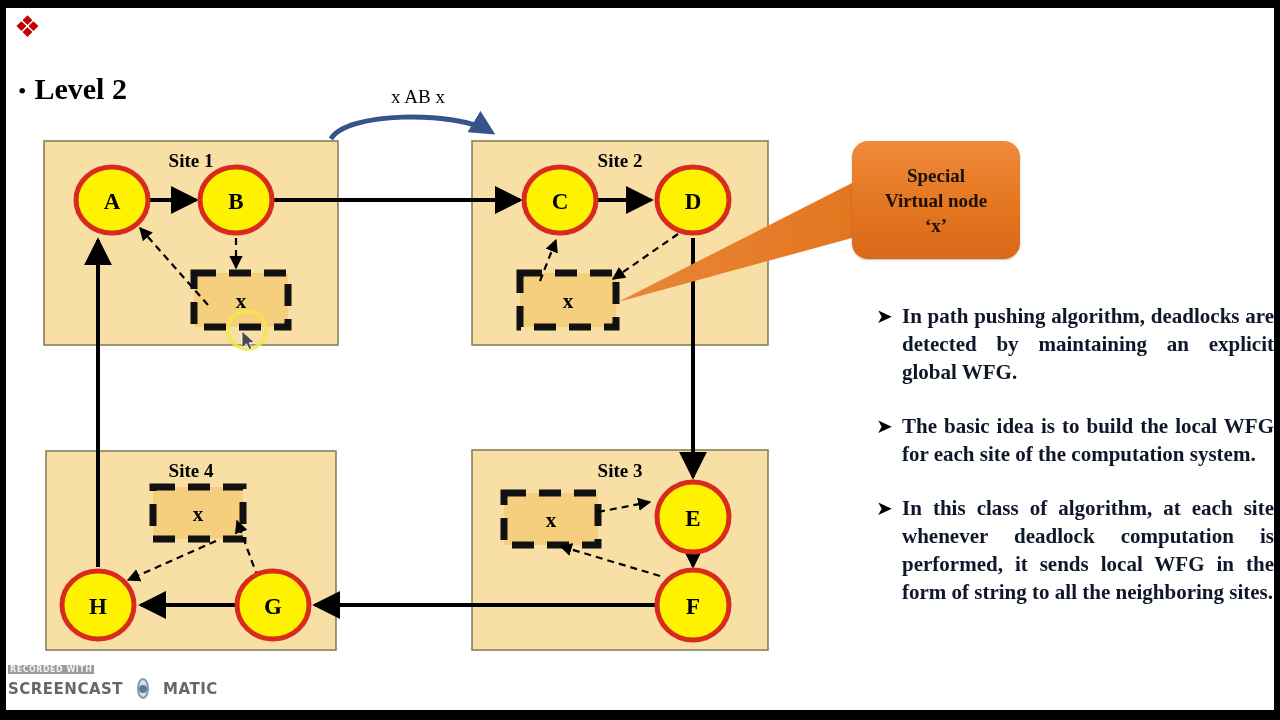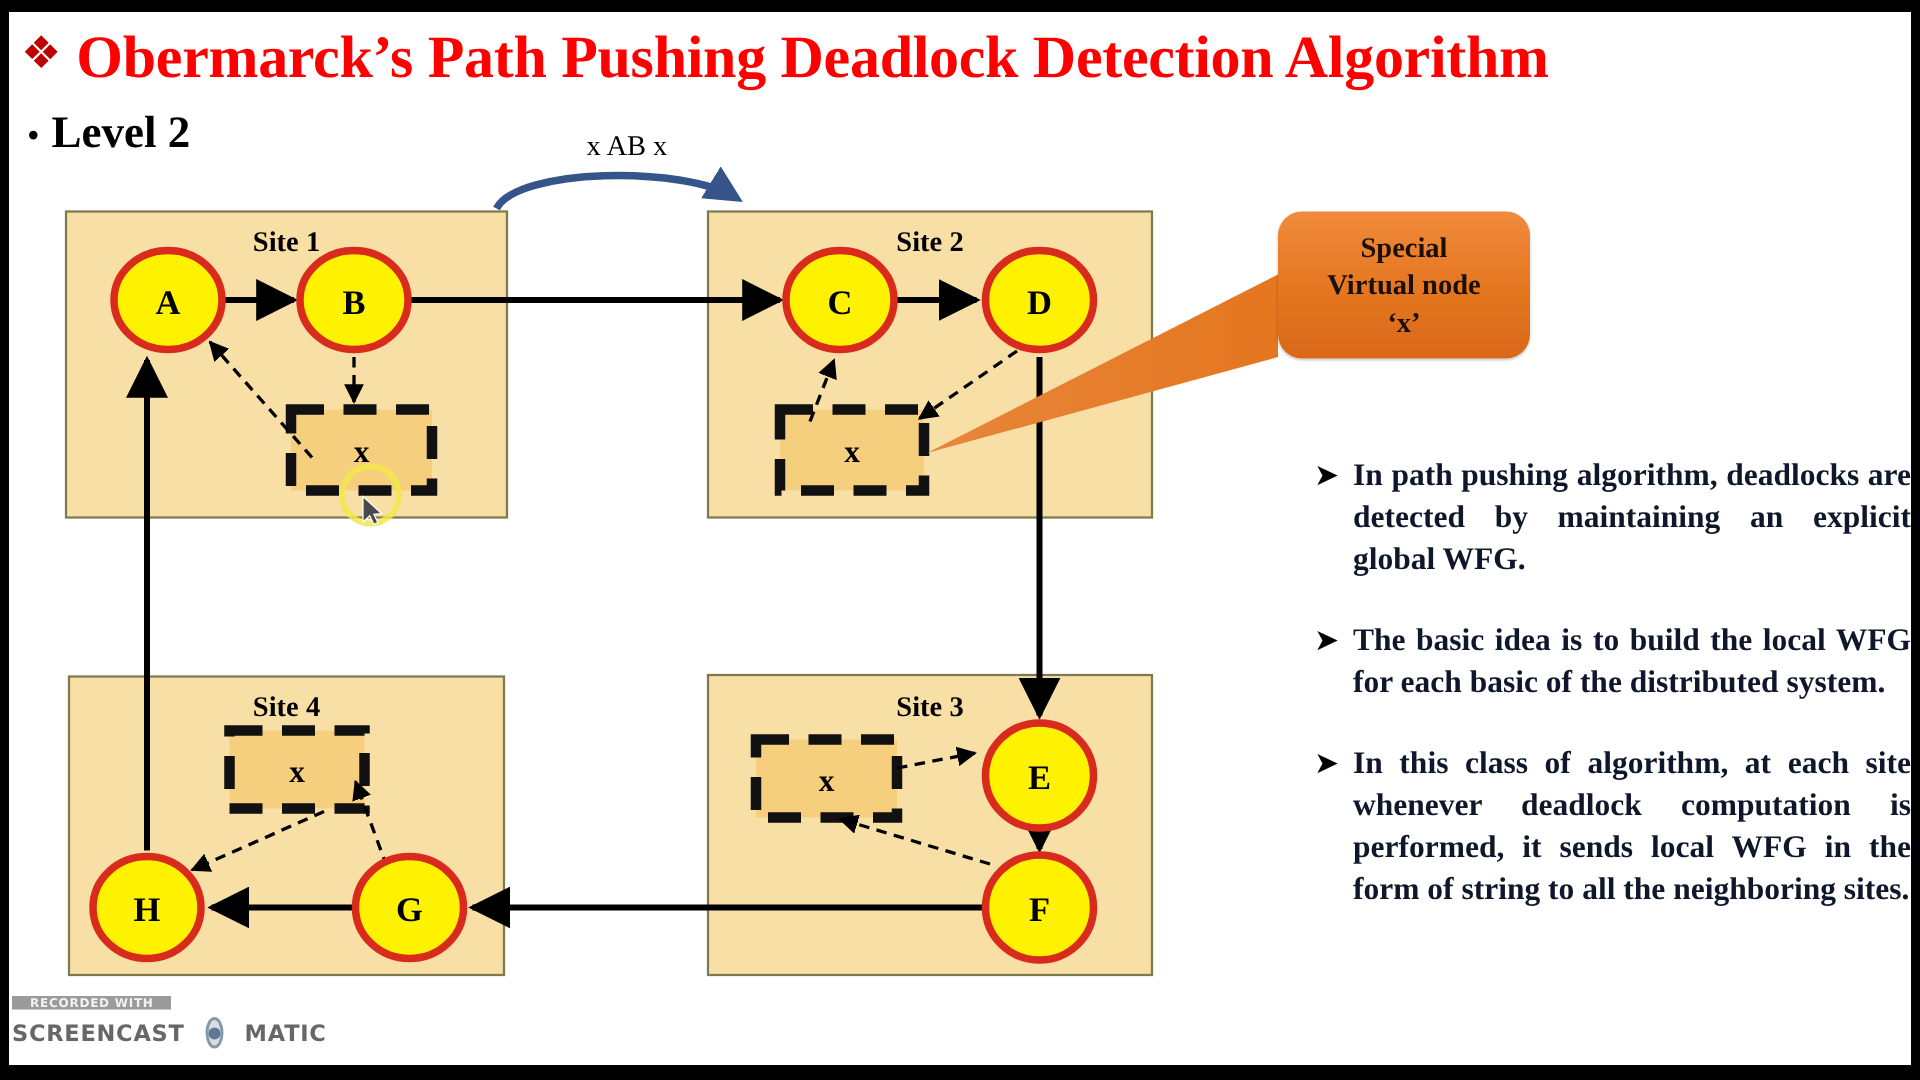--- a/index.html
+++ b/index.html
@@ -75,21 +75,21 @@
     line-height: 28px;
     color: #0f172a;
     text-align: justify;
     text-align-last: left;
     hyphens: none;
   }
 
   
   #callout {
     position: absolute; left: 852px; top: 141px;
-    width: 168px; height: 98px;
+    width: 168px; height: 118px;
     background: linear-gradient(180deg, #F08A3C 0%, #E4761F 55%, #D9681A 100%);
     border-radius: 16px;
     box-shadow: 0 1px 2px rgba(0,0,0,.25);
     display: flex; align-items: center; justify-content: center;
     text-align: center;
   }
   #callout-text {
     font-size: 19px; font-weight: bold; color: #1a1008;
     line-height: 25px;
     white-space: pre-line;
@@ -99,21 +99,21 @@
   #watermark {
     position: absolute; left: 8px; bottom: 14px;
     width: 150px; height: 48px;
     opacity: .85;
   }
   #wm-line1 {
     font-family: "DejaVu Sans", sans-serif;
     font-size: 8px; font-weight: bold; color: #6b6b6b;
     letter-spacing: .5px;
     background: #8a8a8a; color:#f0f0f0;
-    display:inline-block; padding: 0 12px;
+    display:inline-block; padding: 0 2px;
   }
   .wm-row2 { display:flex; align-items:center; gap:14px; margin-top:2px; }
   .wm-word {
     font-family: "DejaVu Sans", sans-serif;
     font-size: 15px; font-weight: bold; color: #4d4d4d;
     letter-spacing: .5px;
   }
   .wm-dot {
     width: 17px; height: 17px; border-radius: 50%;
     background: #d8d8d8;
@@ -133,21 +133,20 @@
 
 <div id="slide">
 
   <div class="bar-top"></div>
   <div class="bar-bottom"></div>
   <div class="edge-left"></div>
   <div class="edge-right"></div>
 
   <div id="title-row">
     <span id="title-bullet">❖</span>
-    <span id="title-text">Obermarck’s Path Pushing Deadlock Detection Algorithm</span>
   </div>
 
   <div id="level-row">
     <span id="level-bullet">•</span>
     <span id="level-text">Level 2</span>
   </div>
 
   <svg id="diagram" viewBox="0 0 1280 720" xmlns="http://www.w3.org/2000/svg">
     <defs>
       <marker id="arrowSolid" viewBox="0 0 10 10" refX="9" refY="5" markerWidth="7" markerHeight="7" orient="auto-start-reverse">
@@ -287,21 +286,21 @@
 ‘x’</div>
   </div>
 
   <div id="bullets">
     <div class="bullet">
       <span class="bullet-mark">➤</span>
       <span class="bullet-body">In path pushing algorithm, deadlocks are detected by maintaining an explicit global WFG.</span>
     </div>
     <div class="bullet">
       <span class="bullet-mark">➤</span>
-      <span class="bullet-body">The basic idea is to build the local WFG for each basic of the distributed system.</span>
+      <span class="bullet-body">The basic idea is to build the local WFG for each site of the computation system.</span>
     </div>
     <div class="bullet">
       <span class="bullet-mark">➤</span>
       <span class="bullet-body">In this class of algorithm, at each site whenever deadlock computation is performed, it sends local WFG in the form of string to all the neighboring sites.</span>
     </div>
   </div>
 
   <div id="watermark">
     <span id="wm-line1">RECORDED WITH</span>
     <div class="wm-row2">

